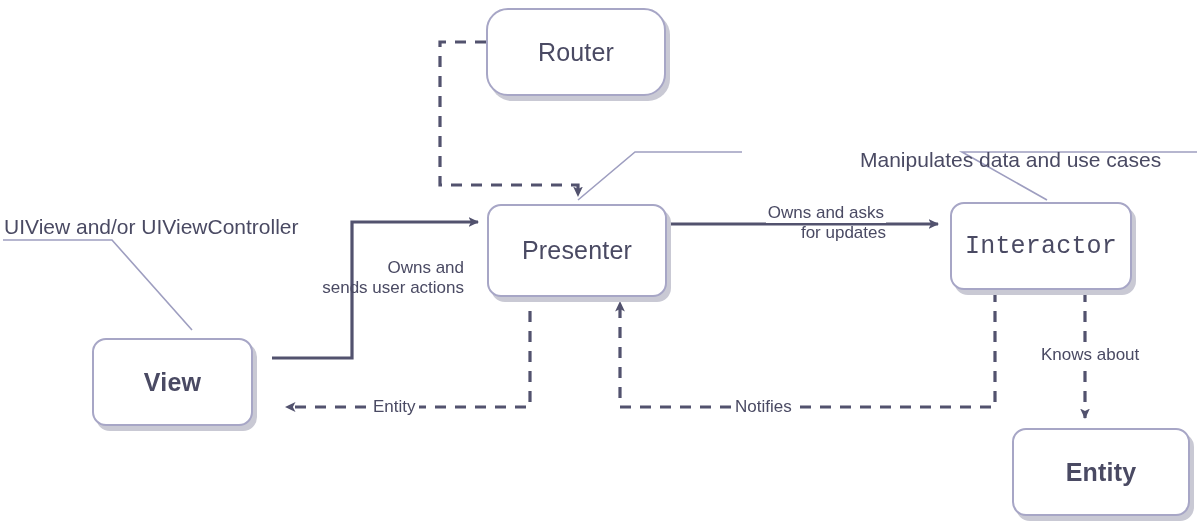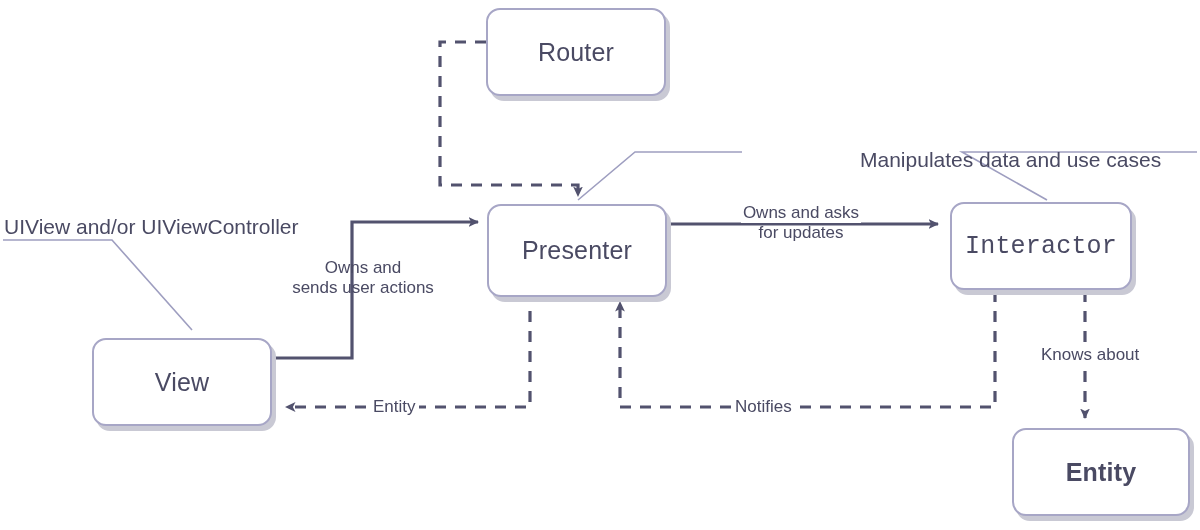--- a/index.html
+++ b/index.html
@@ -46,21 +46,21 @@
     line-height: 20px;
     white-space: nowrap;
     z-index: 4;
     text-align: right;
   }
   .wirelabel.boxed {
     background: #ffffff;
     padding: 0 3px;
   }
   .wirelabel.center {
-    text-align: center;
+    text-align: right;
   }
   .annot {
     position: absolute;
     color: #4a4a63;
     font-size: 21px;
     line-height: 24px;
     white-space: nowrap;
     z-index: 4;
   }
 </style>
@@ -107,46 +107,46 @@
       <path d="M3,240 L112,240 L192,330" fill="none" stroke="#9e9ec0" stroke-width="1.6"></path>
     </g>
     <g>
       <path d="M742,152 L635,152 L578,200" fill="none" stroke="#9e9ec0" stroke-width="1.6"></path>
     </g>
     <g>
       <path d="M1197,152 L962,152 L1047,200" fill="none" stroke="#9e9ec0" stroke-width="1.6"></path>
     </g>
   </svg>
 
-  <div class="node" style="left:486px; top:8px; width:180px; height:88px;">
+  <div class="node" style="left:486px; top:8px; width:180px; height:88px;border-radius:22px;">
     <span>Router</span>
   </div>
 
   <div class="node" style="left:487px; top:204px; width:180px; height:93px;justify-content:center;">
     <span>Presenter</span>
   </div>
 
-  <div class="node" style="left:92px; top:338px; width:180px; height:88px;">
+  <div class="node" style="left:92px; top:338px; width:161px; height:88px;font-weight:bold;">
     <span>View</span>
   </div>
 
   <div class="node" style="left:950px; top:202px; width:182px; height:88px;font-family:Liberation Mono, monospace;">
     <span>Interactor</span>
   </div>
 
   <div class="node" style="left:1012px; top:428px; width:178px; height:88px;font-weight:bold;">
     <span>Entity</span>
   </div>
 
   <div class="annot" style="left:4px; top:215px;">UIView and/or UIViewController</div>
 
 
   <div class="annot" style="left:860px; top:127px;margin-top:21px;">Manipulates data and use cases</div>
 
-  <div class="wirelabel center" style="left:278px; top:258px; width:170px;">
+  <div class="wirelabel center" style="left:294px; top:258px; width:170px;">
     <div>Owns and</div>
     <div>sends user actions</div>
   </div>
 
   <div class="wirelabel center" style="left:716px; top:203px; width:170px;">
     <div style="background:#ffffff; display:inline-block; padding:0 2px;">Owns and asks</div>
     <div>for updates</div>
   </div>
 
   <div class="wirelabel boxed" style="left:370px; top:397px;">Entity</div>

